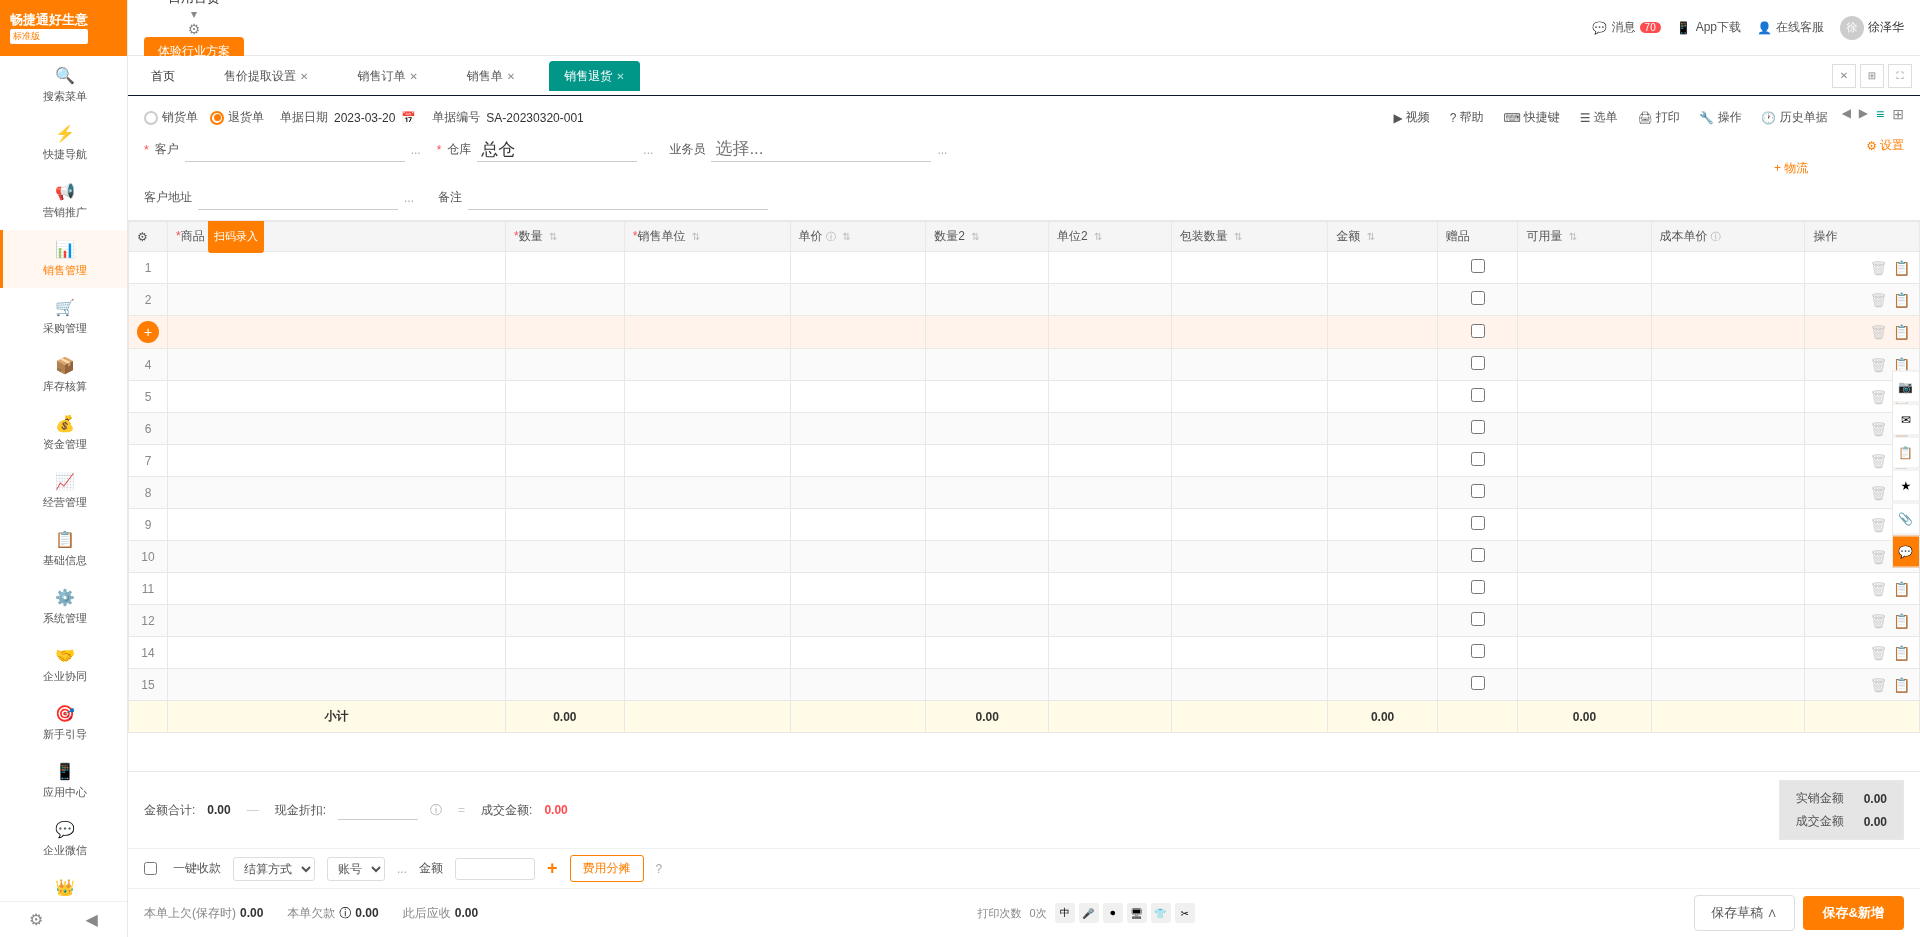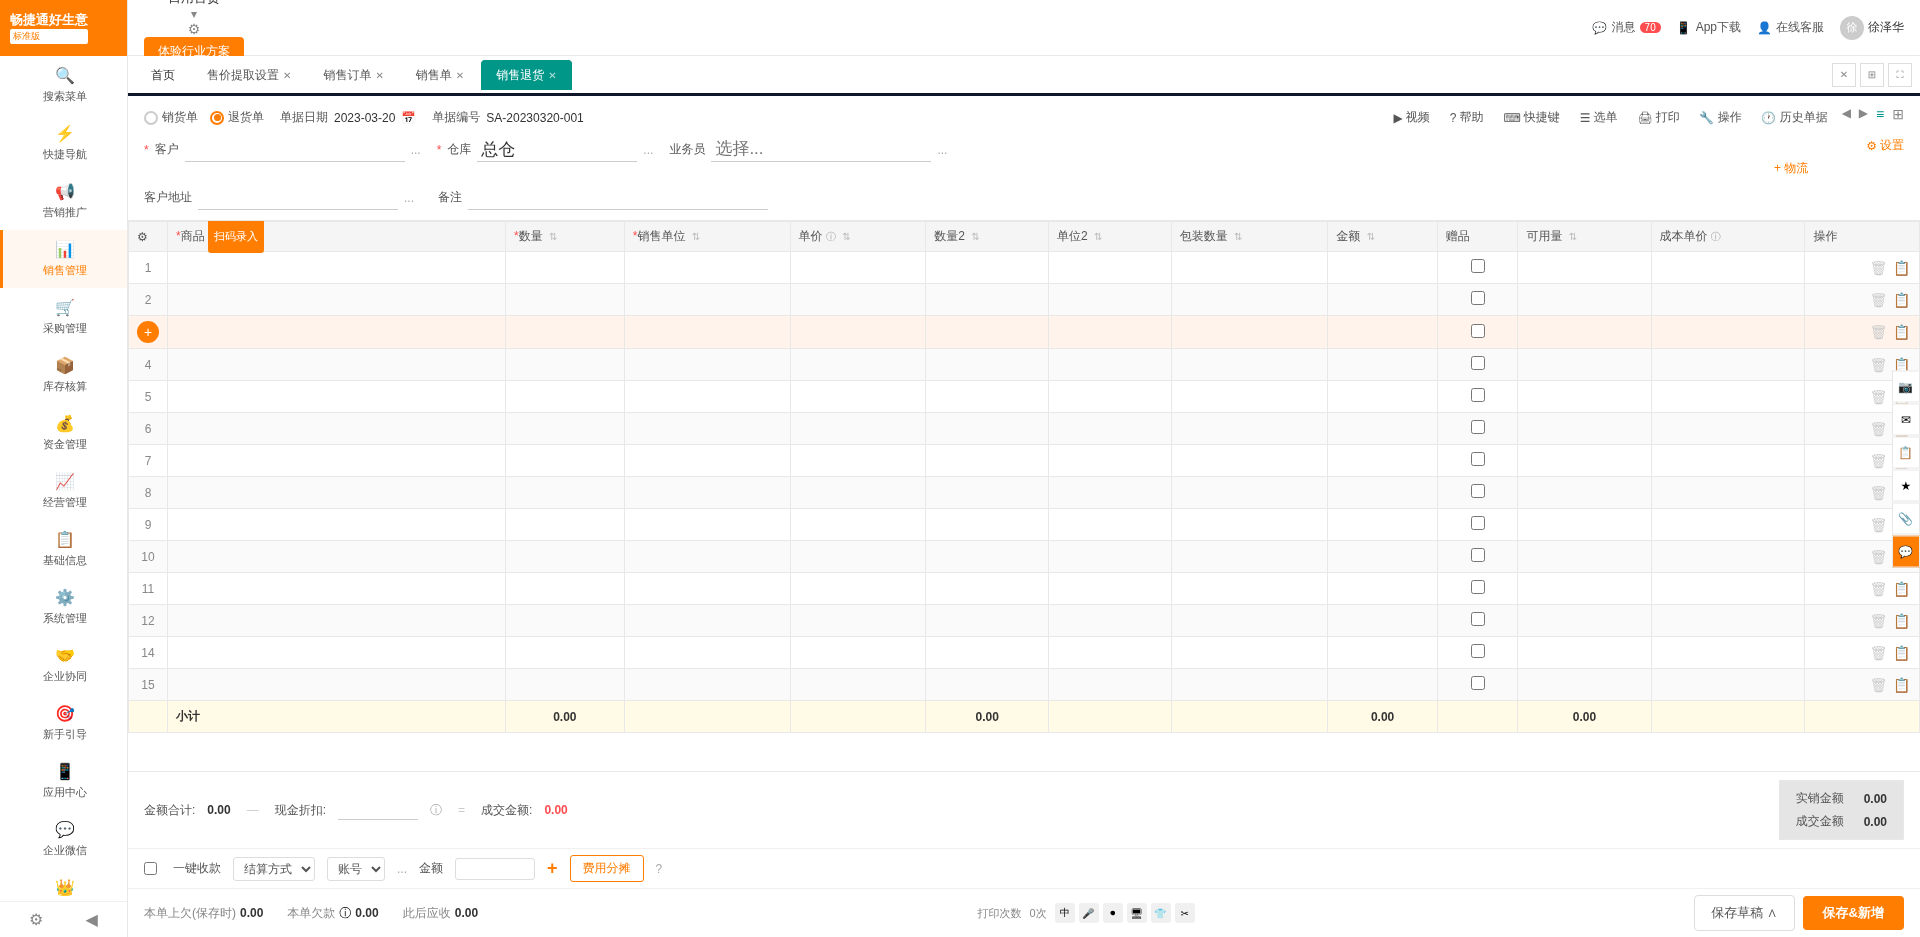--- a/index.html
+++ b/index.html
@@ -25,21 +25,21 @@
     .topbar { height: 56px; background: #fff; display: flex; align-items: center; justify-content: space-between; padding: 0 16px; border-bottom: 1px solid #e8e8e8; flex-shrink: 0; }
     .topbar-left { display: flex; align-items: center; gap: 0; flex-direction: column; }
     .daily-goods { font-size: 13px; color: #333; }
     .btn-experience { background: #ff7d00; color: #fff; border: none; padding: 6px 14px; border-radius: 4px; cursor: pointer; font-size: 12px; }
     .topbar-right { display: flex; align-items: center; gap: 16px; }
     .topbar-right-item { display: flex; align-items: center; gap: 4px; cursor: pointer; color: #555; font-size: 12px; }
     .badge { background: #ff4d4f; color: #fff; border-radius: 10px; padding: 0 5px; font-size: 10px; min-width: 16px; text-align: center; }
     .user-name { color: #333; font-size: 12px; }
 
     
-    .tabbar { height: 40px; background: #fff; display: flex; align-items: center; padding: 0 8px; border-bottom: 3px solid #0f172a; flex-shrink: 0; gap: 2px; }
+    .tabbar { height: 40px; background: #fff; display: flex; align-items: center; padding: 0 8px; border-bottom: 1px solid #0f172a; flex-shrink: 0; gap: 19px; }
     .tab { display: flex; align-items: center; padding: 6px 14px; border-radius: 4px 4px 0 0; cursor: pointer; font-size: 12px; color: #555; gap: 4px; border: 1px solid transparent; border-bottom: none; }
     .tab.active { background: #009688; color: #fff; border-color: #009688; }
     .tab-close { font-size: 10px; cursor: pointer; opacity: 0.7; }
     .tab.home { color: #333; }
     .tabbar-right { margin-left: auto; display: flex; gap: 4px; }
     .tab-ctrl-btn { width: 24px; height: 24px; border: 1px solid #ddd; background: #fff; display: flex; align-items: center; justify-content: center; cursor: pointer; font-size: 10px; color: #888; }
 
     
     .form-area { background: #fff; padding: 10px 16px; border-bottom: 1px solid #e8e8e8; flex-shrink: 0; }
     .form-row1 { display: flex; align-items: center; gap: 16px; margin-bottom: 8px; }
@@ -668,21 +668,21 @@
         <td></td>
         <td>
           <div class="action-icons">
             <span class="action-icon">🗑</span>
             <span class="action-icon">📋</span>
           </div>
         </td>
       </tr>
             <tr class="subtotal-row">
     <td></td>
-    <td style="">小计</td>
+    <td style="text-align:center;">小计</td>
     <td style="text-align:center;">0.00</td>
     <td></td>
     <td></td>
     <td style="text-align:center;">0.00</td>
     <td></td>
     <td></td>
     <td style="text-align:center;">0.00</td>
     <td></td>
     <td style="text-align:center;">0.00</td>
     <td></td>

